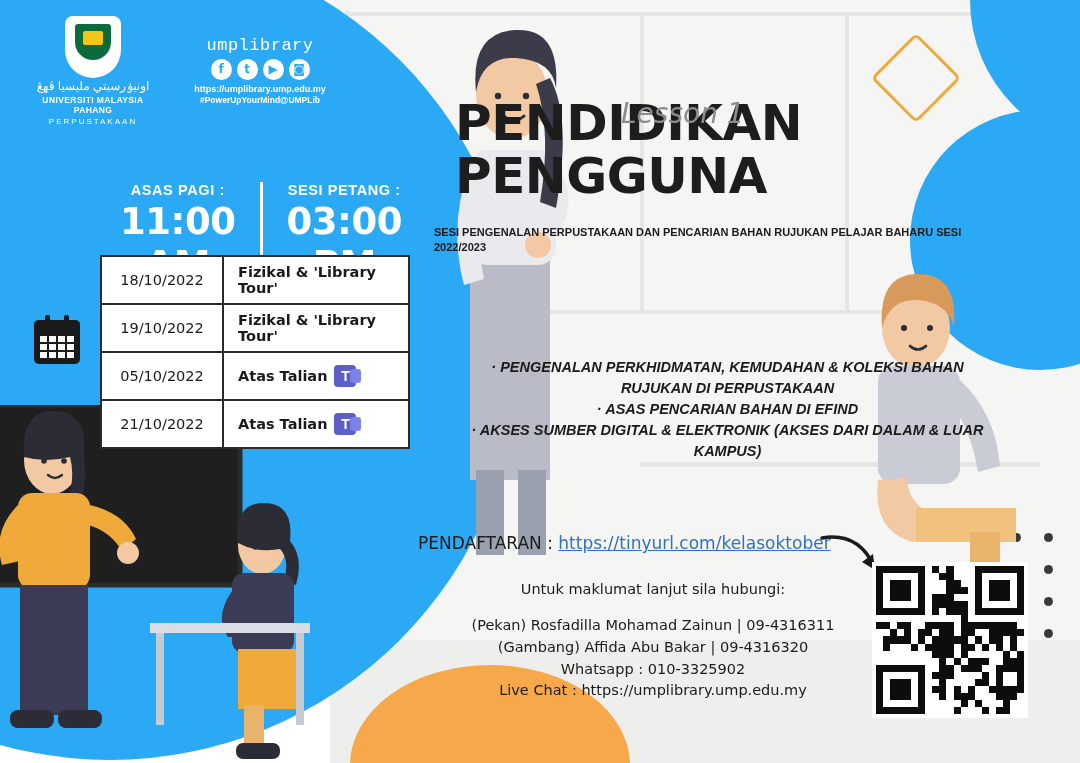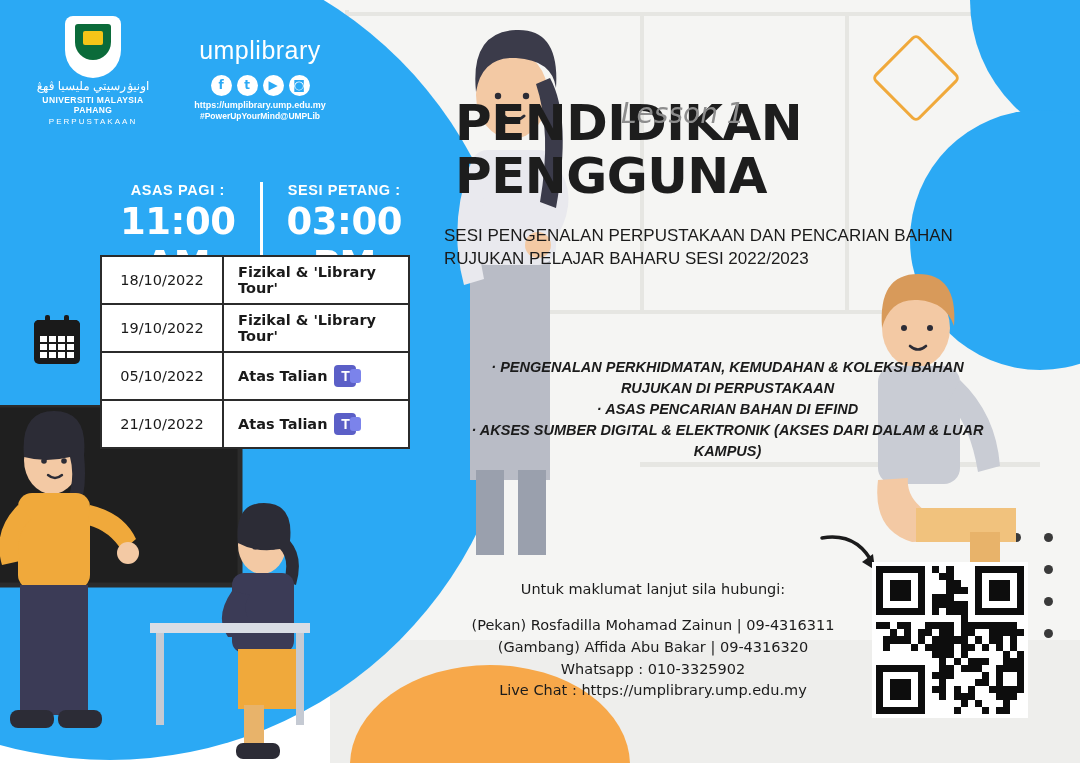--- a/index.html
+++ b/index.html
@@ -134,24 +134,24 @@
   }
 
   .brand-wrap {
     position: absolute;
     left: 160px; top: 36px;
     width: 200px;
     color: #ffffff;
     text-align: center;
   }
   .brand-title {
-    font-size: 25px;
+    font-size: 17px;
     letter-spacing: 0.5px;
-    margin-bottom: 10px;
-    font-family: Liberation Sans, sans-serif;
+    margin-bottom: 4px;
+    font-family: Liberation Mono, monospace;
   }
   .social-row {
     display: flex;
     justify-content: center;
     gap: 5px;
     margin-bottom: 4px;
   }
   .social-ic {
     width: 21px; height: 21px;
     border-radius: 50%;
@@ -313,24 +313,24 @@
   .lesson-tag {
     position: absolute;
     left: 621px; top: 97px;
     font-size: 28px;
     color: #8d8d8d;
     font-style: italic;
     font-family: "DejaVu Sans", sans-serif;
   }
   .subtitle {
     position: absolute;
-    left: 444px; top: 225px;
+    left: 434px; top: 225px;
     width: 540px;
-    font-size: 17px;
-    font-weight: normal;
+    font-size: 11px;
+    font-weight: bold;
     color: #1b1b1b;
     line-height: 1.35;
   }
   .pengisian {
     position: absolute;
     left: 455px; top: 322px;
     width: 540px;
     text-align: center;
     font-size: 14.5px;
     font-style: italic;
@@ -581,20 +581,23 @@
   <div class="title-block">
     <div class="title-2">PENDIDIKAN PENGGUNA</div>
   </div>
   <div class="lesson-tag">Lesson 1</div>
 
   <div class="subtitle">SESI PENGENALAN PERPUSTAKAAN DAN PENCARIAN BAHAN RUJUKAN PELAJAR BAHARU SESI 2022/2023</div>
   <div class="bullets" style="white-space:pre-line">· PENGENALAN PERKHIDMATAN, KEMUDAHAN &amp; KOLEKSI BAHAN RUJUKAN DI PERPUSTAKAAN
 · ASAS PENCARIAN BAHAN DI EFIND
 · AKSES SUMBER DIGITAL &amp; ELEKTRONIK (AKSES DARI DALAM &amp; LUAR KAMPUS)</div>
 
+  <div class="reg-line">
+    <span>PENDAFTARAN : </span><a class="reg-link" href="#">https://tinyurl.com/kelasoktober</a>
+  </div>
   <svg class="arrow-curve" viewBox="0 0 70 50">
     <path d="M4 10 q36 -6 52 28" stroke="#1b1b1b" stroke-width="3.5" fill="none" stroke-linecap="round"></path>
     <path d="M44 34 l13 8 l-2 -16 z" fill="#1b1b1b"></path>
   </svg>
 
   <div class="contact-head">Untuk maklumat lanjut sila hubungi:</div>
   <div class="contact-list">
     <div>(Pekan) Rosfadilla Mohamad Zainun | 09-4316311</div>
     <div>(Gambang) Affida Abu Bakar | 09-4316320</div>
     <div>Whatsapp : 010-3325902</div>

